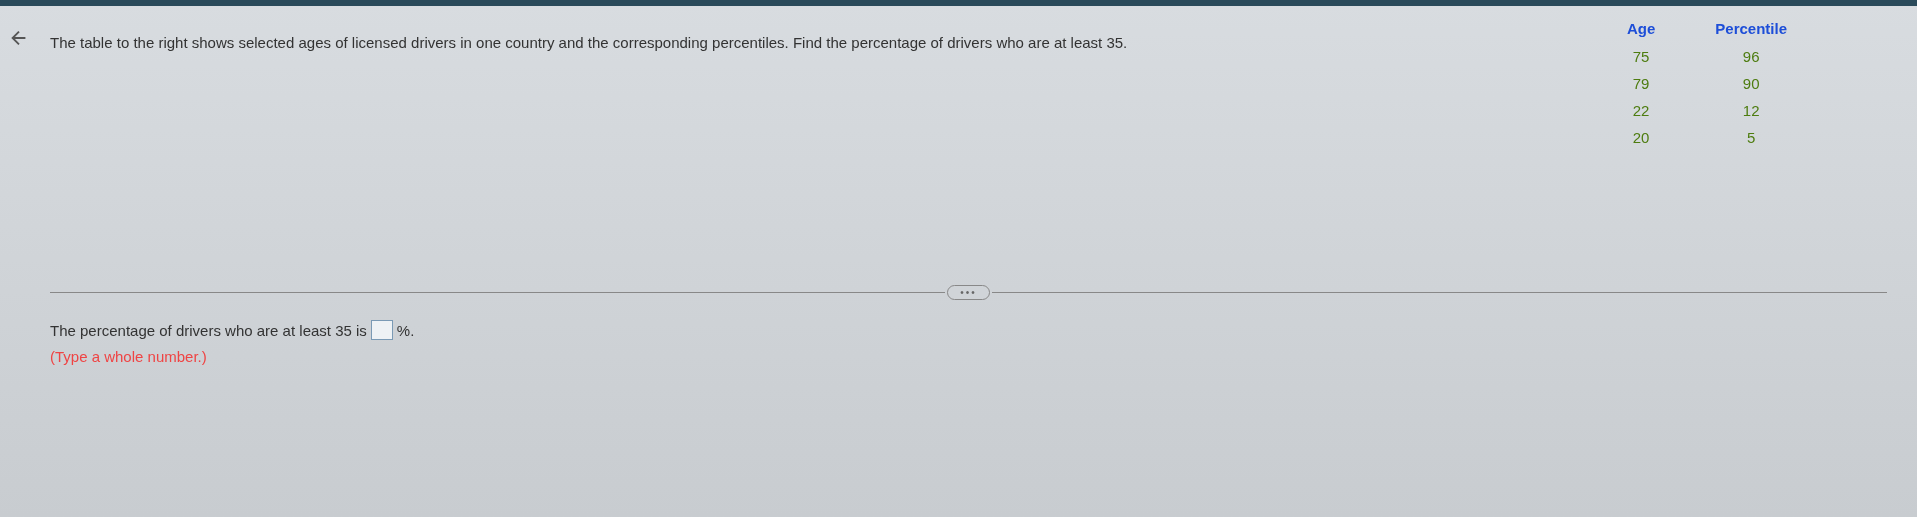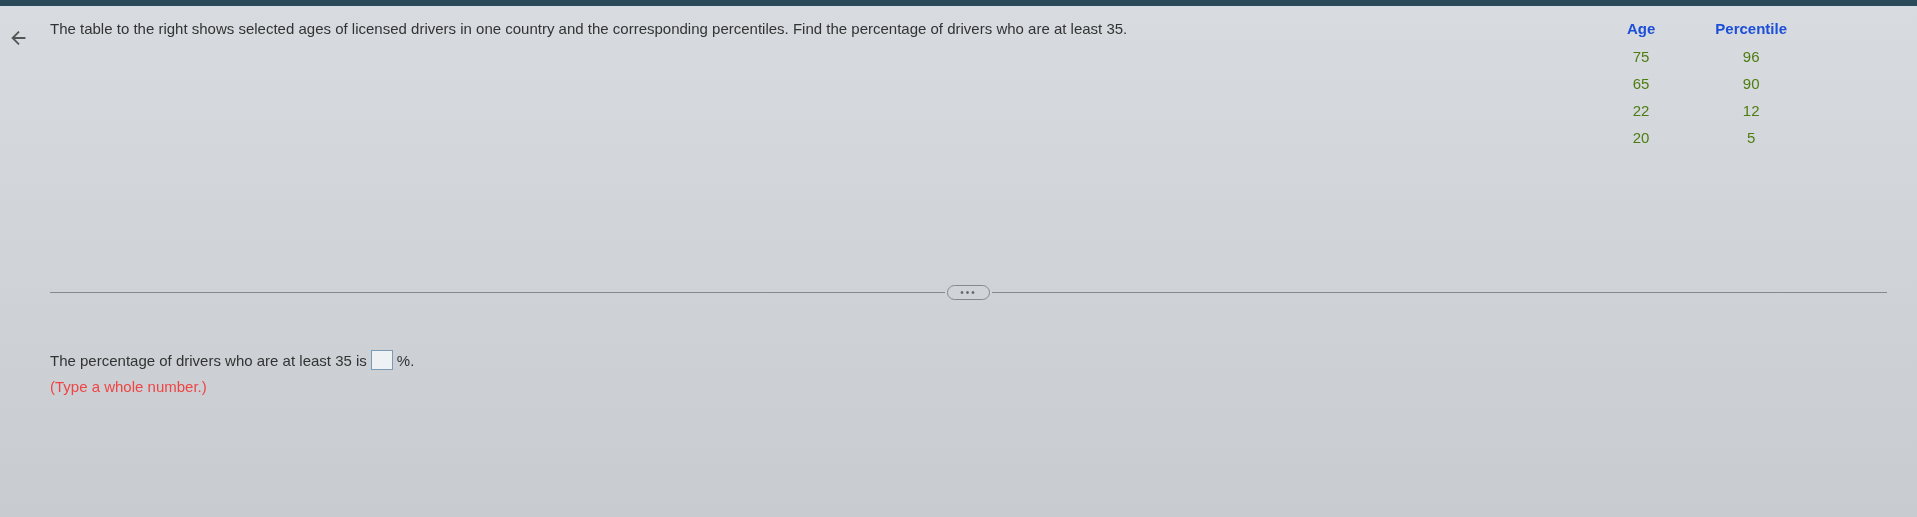--- a/index.html
+++ b/index.html
@@ -26,21 +26,21 @@
     }
     .back-arrow {
       position: absolute;
       left: 8px;
       top: 24px;
       font-size: 28px;
       color: #555;
       cursor: pointer;
     }
     .content {
-      padding: 18px 30px 20px 50px;
+      padding: 32px 30px 20px 50px;
       position: relative;
     }
     .question-text {
       max-width: 1110px;
       line-height: 1.4;
       color: #333;
     }
     .data-table {
       position: absolute;
       right: 100px;
@@ -85,21 +85,20 @@
     }
     .answer-area {
       position: absolute;
       left: 50px;
       top: 320px;
     }
     .answer-line {
       display: flex;
       align-items: center;
       gap: 4px;
-      margin-top: 30px;
     }
     .answer-input {
       width: 22px;
       height: 20px;
       border: 1px solid #7a9ab5;
       background: #eef2f5;
       font-size: 14px;
       text-align: center;
     }
     .hint-text {
@@ -127,21 +126,21 @@
         <th>Age</th>
         <th>Percentile</th>
       </tr>
     </thead>
     <tbody>
       <tr>
           <td>75</td>
           <td>96</td>
         </tr>
       <tr>
-          <td>65</td>
+          <td>79</td>
           <td>90</td>
         </tr>
       <tr>
           <td>22</td>
           <td>12</td>
         </tr>
       <tr>
           <td>20</td>
           <td>5</td>
         </tr>

